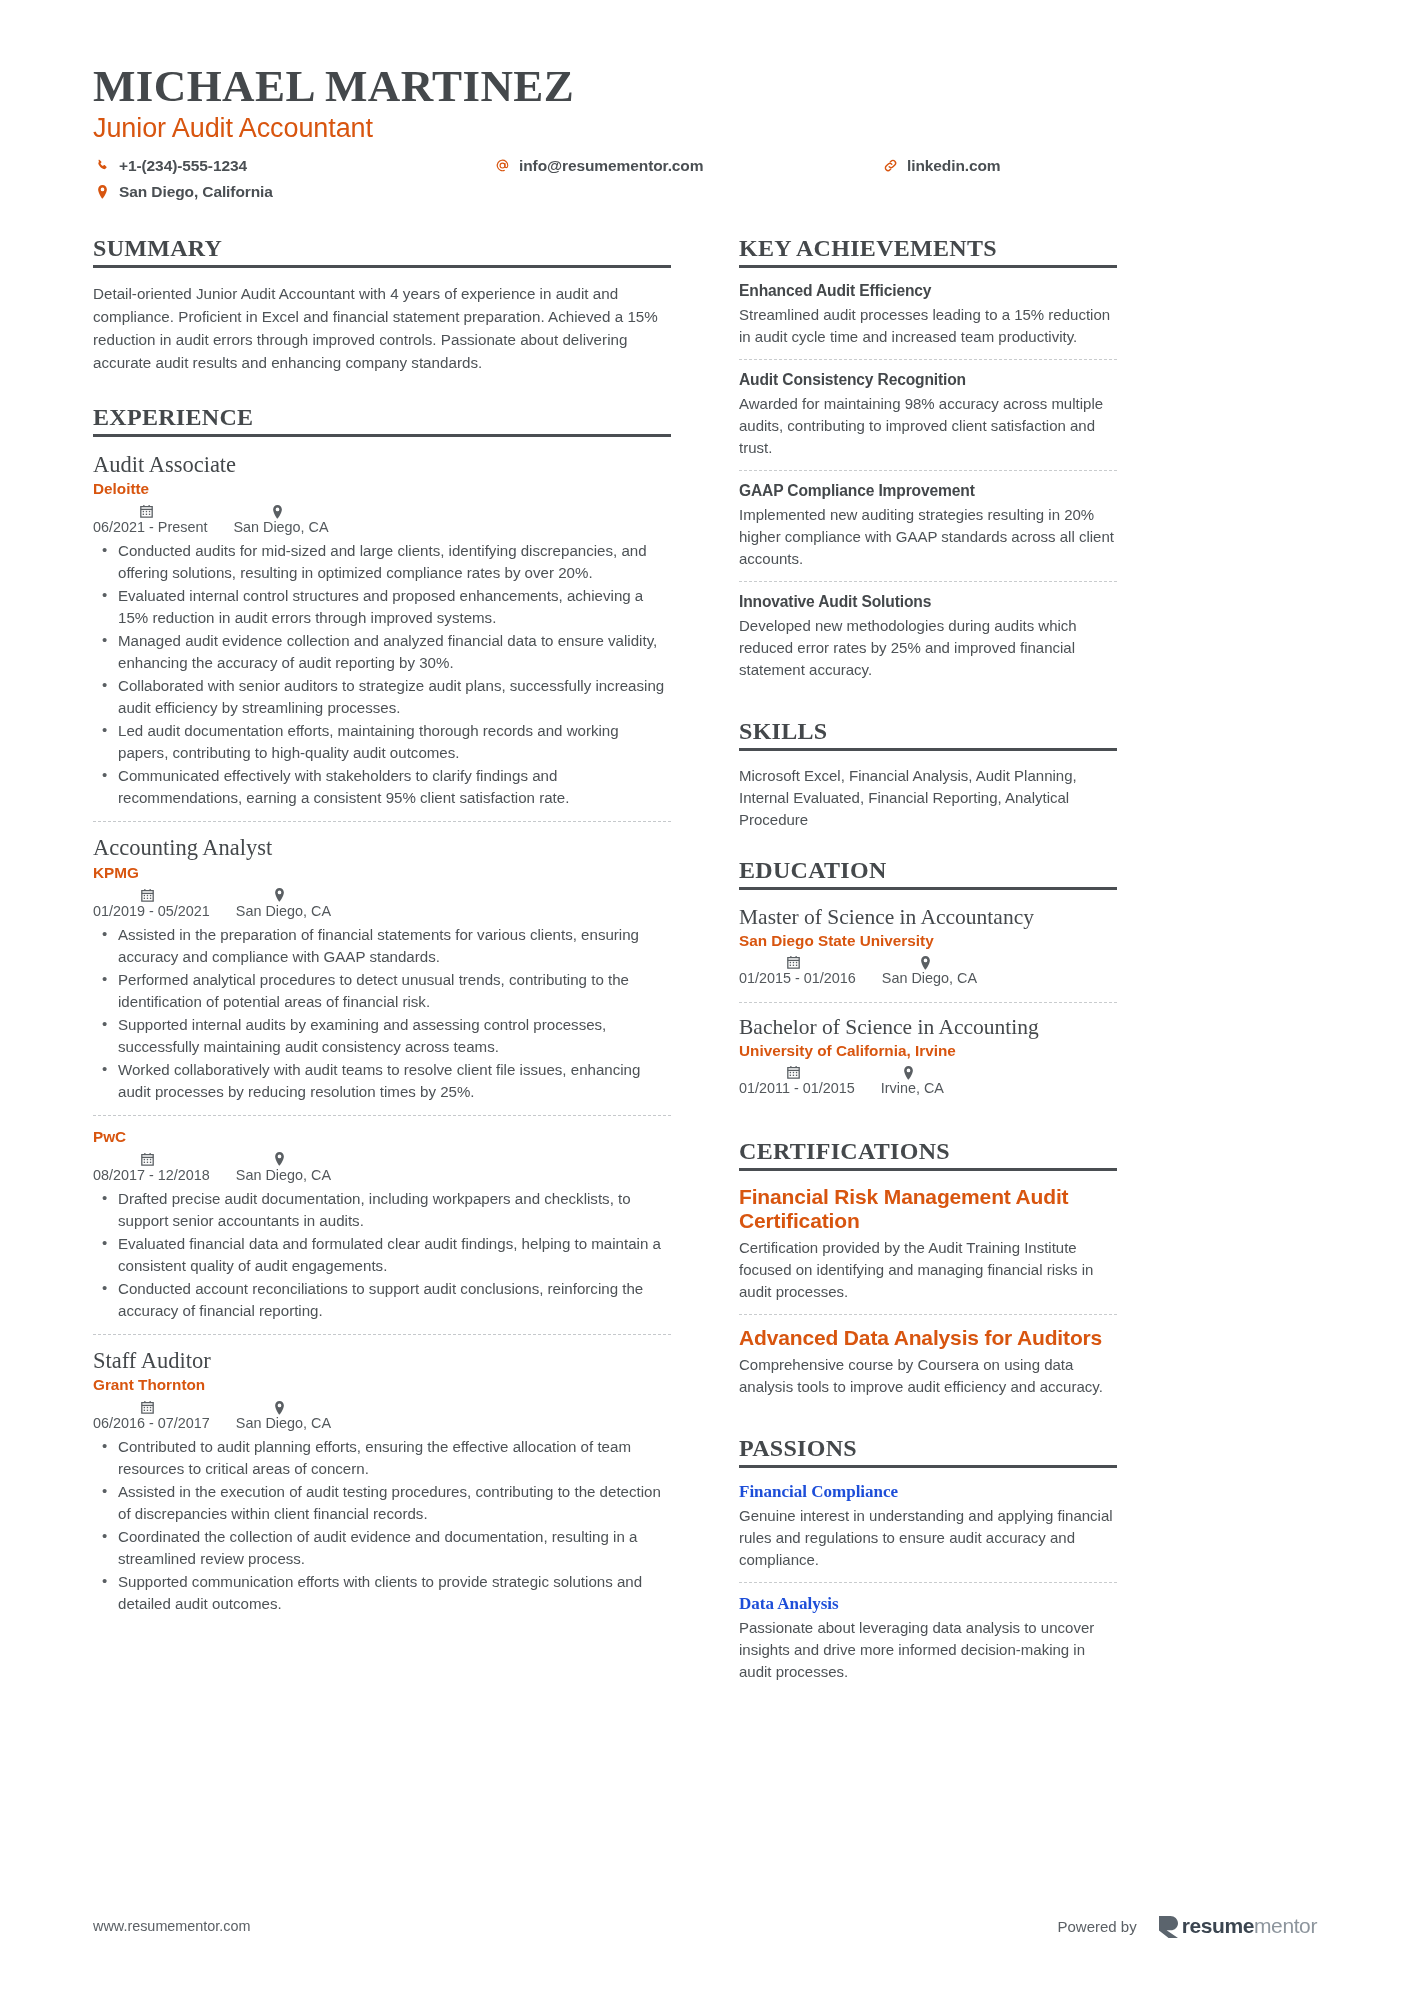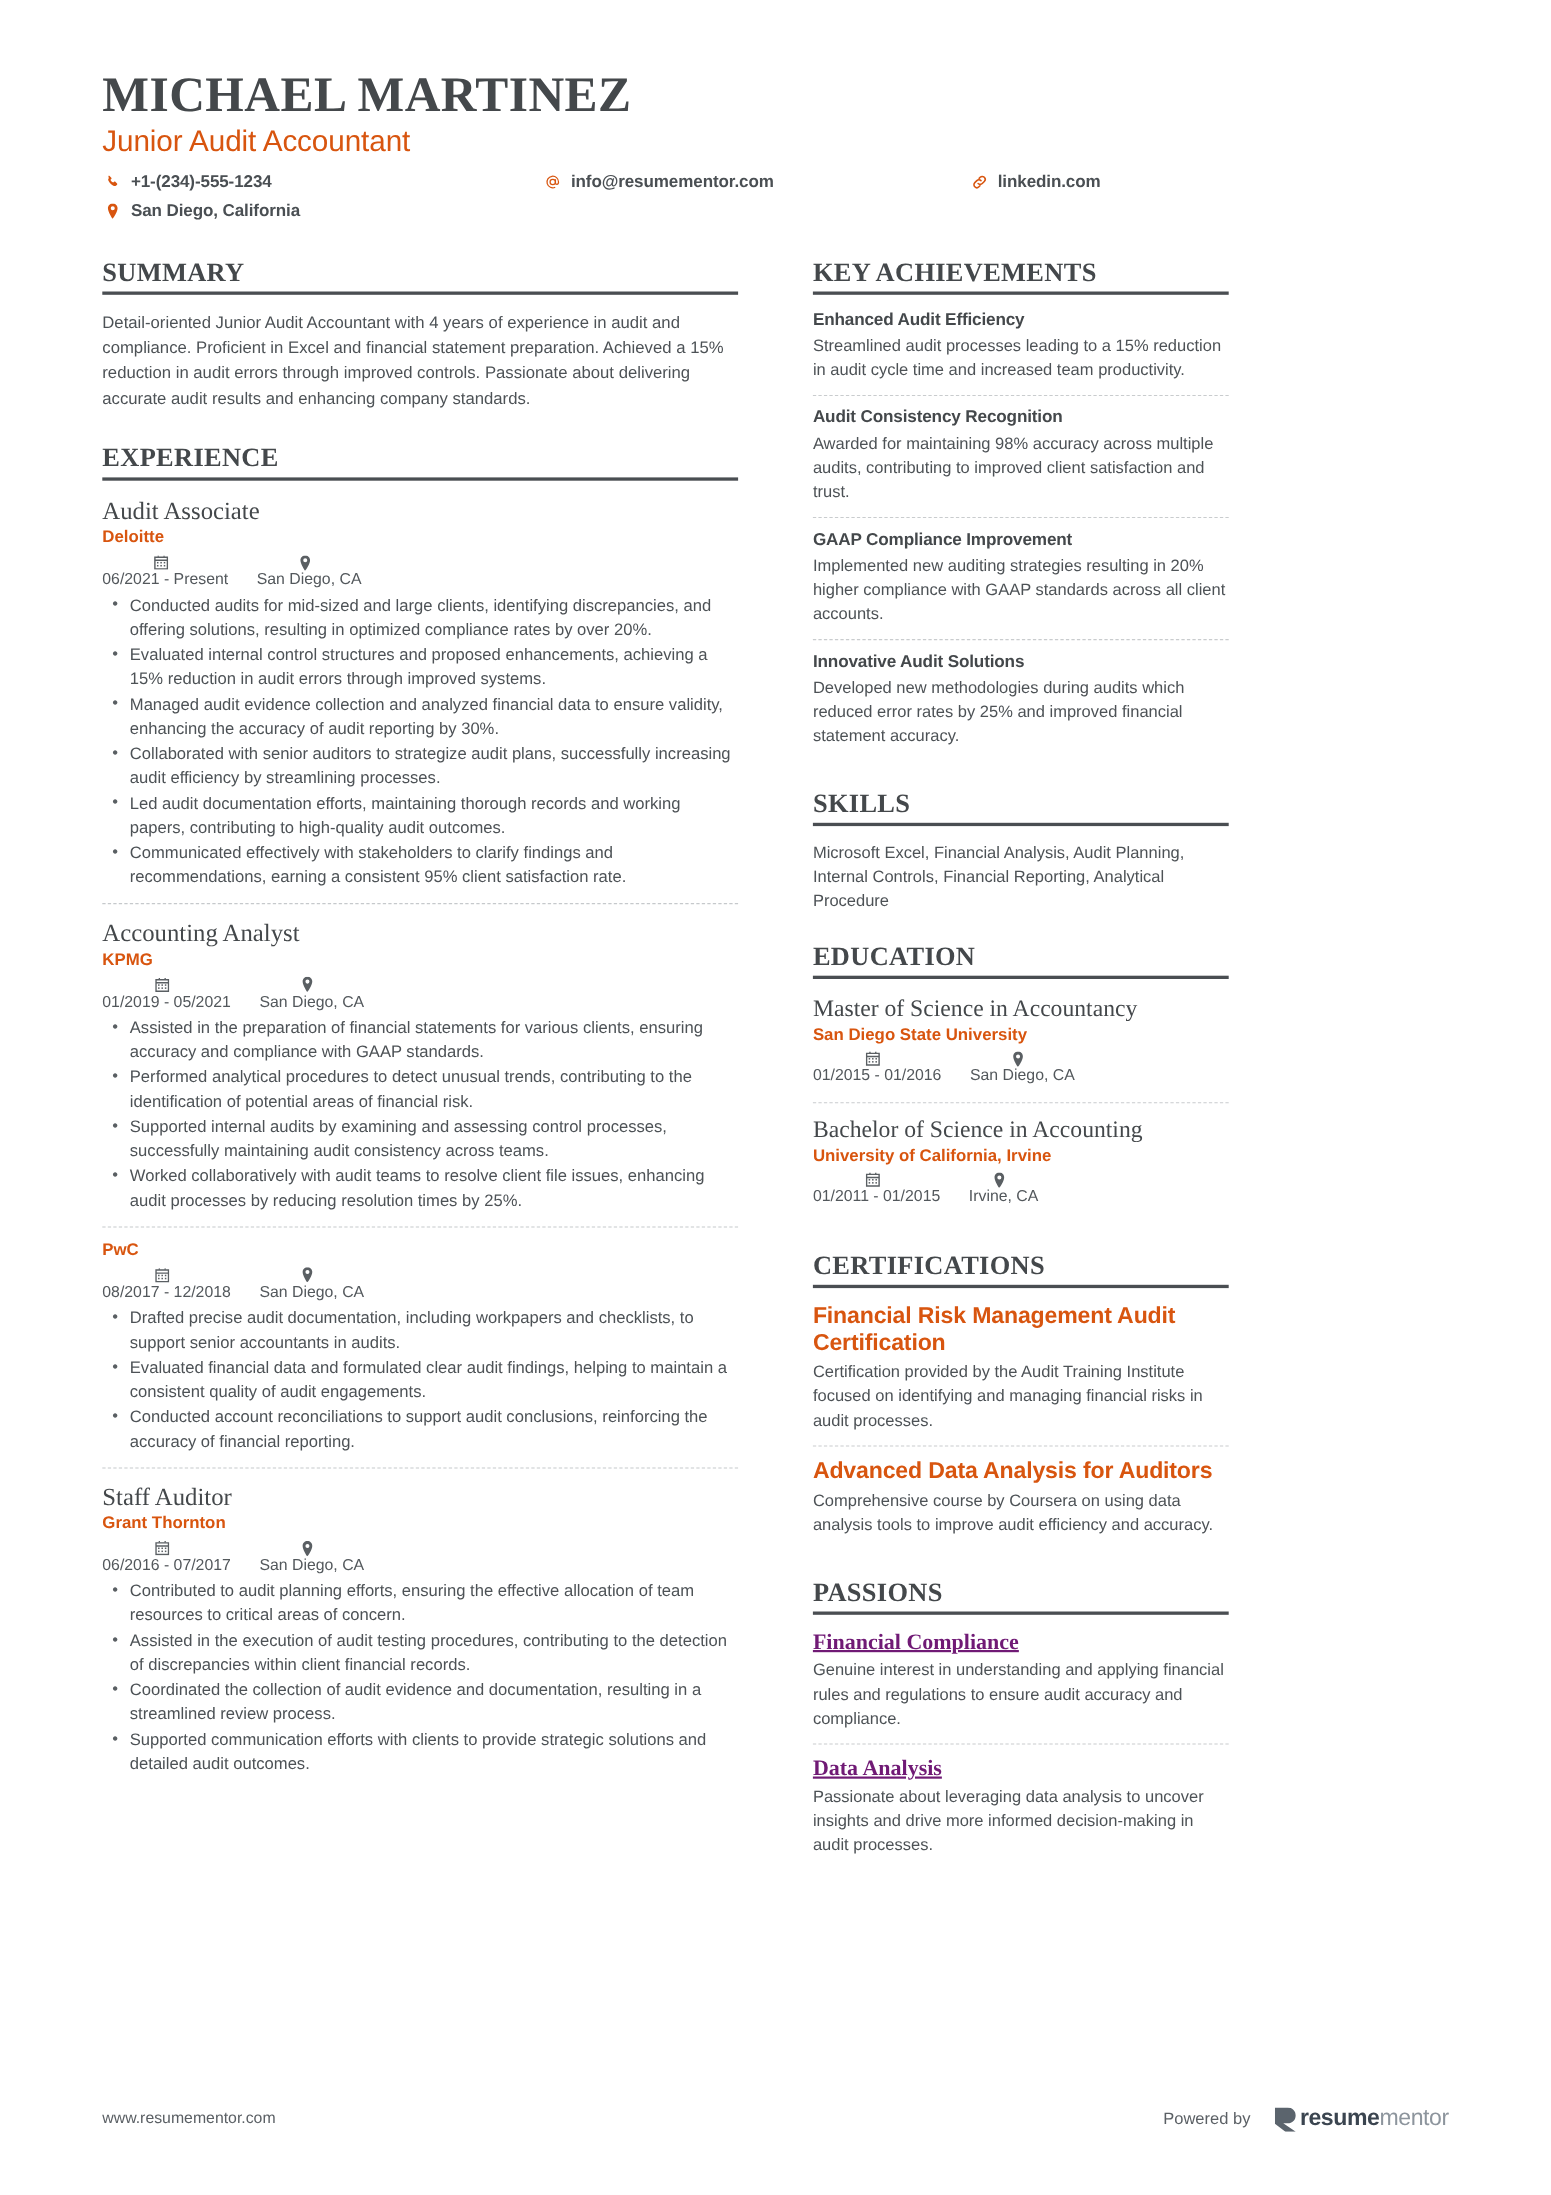--- a/index.html
+++ b/index.html
@@ -173,25 +173,24 @@
   }
   .rblock-title-sans {
     font-size: 15.6px;
     font-weight: 700;
     color: #44484b;
     margin-bottom: 4px;
     letter-spacing: -0.15px;
   }
   .rblock-title-serif {
     font-family: "Liberation Serif", serif;
-    font-size: 20px;
-    font-weight: 700;
-    color: #701a75;
+    font-size: 17px;
+    font-weight: 700;
+    color: #1d4ed8;
     margin-bottom: 3px;
-    text-decoration: underline;
   }
   .rblock-title-orange {
     font-size: 21px;
     font-weight: 700;
     color: #d8550f;
     margin-bottom: 4px;
     letter-spacing: -0.15px;
   }
   .rblock-body {
     font-size: 15px;
@@ -487,21 +486,21 @@
           <div class="rblock-body">Implemented new auditing strategies resulting in 20% higher compliance with GAAP standards across all client accounts.</div>
         </div>
         <div class="rblock">
           <div class="rblock-title-sans">Innovative Audit Solutions</div>
           <div class="rblock-body">Developed new methodologies during audits which reduced error rates by 25% and improved financial statement accuracy.</div>
         </div>
       </div>
 
       <div class="sec">
         <div class="sec-head">Skills</div>
-        <div class="rblock-body">Microsoft Excel, Financial Analysis, Audit Planning, Internal Controls, Financial Reporting, Analytical Procedure</div>
+        <div class="rblock-body">Microsoft Excel, Financial Analysis, Audit Planning, Internal Evaluated, Financial Reporting, Analytical Procedure</div>
       </div>
 
       <div class="sec">
         <div class="sec-head">Education</div>
         <div class="rblock">
           <div class="edu-degree">Master of Science in Accountancy</div>
           <div class="edu-school">San Diego State University</div>
           <div class="meta-row">
             <div class="meta">
               <span class="ic">

